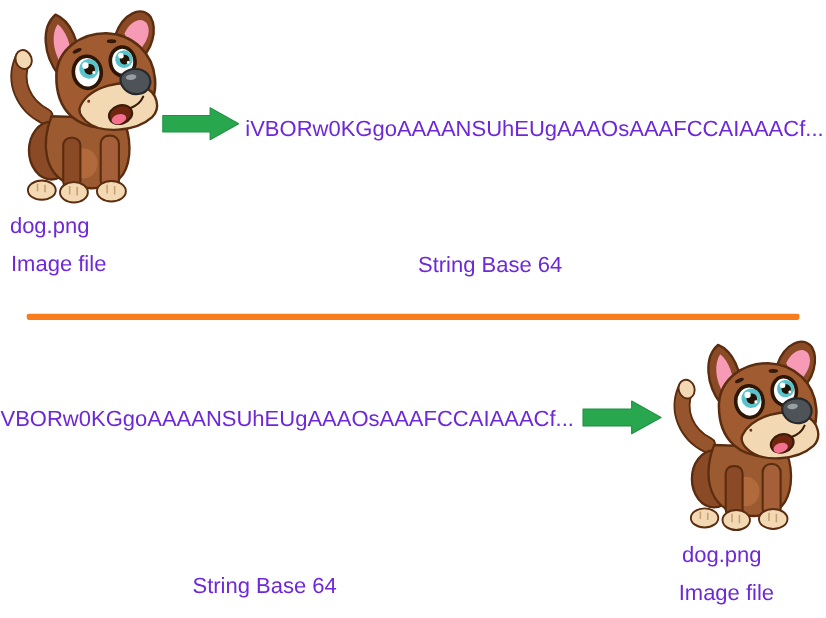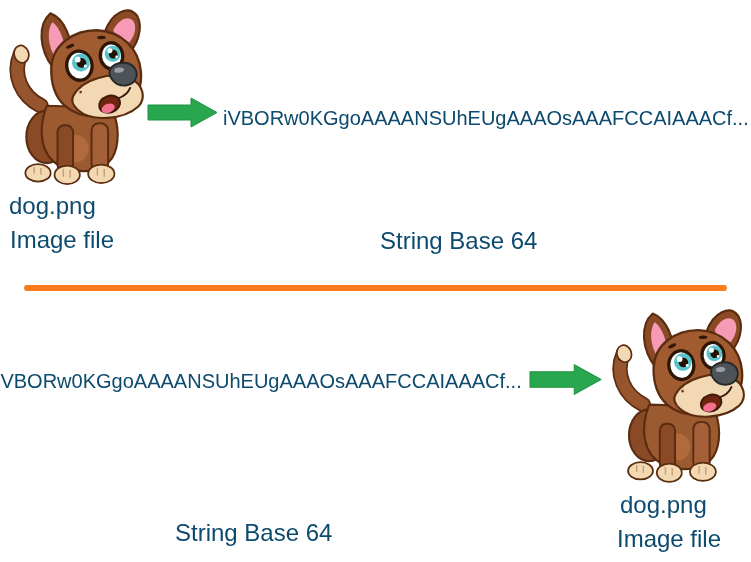--- a/index.html
+++ b/index.html
@@ -3,25 +3,25 @@
 <meta charset="utf-8">
 <style>
   * { margin:0; padding:0; box-sizing:border-box; }
   html, body { background:#ffffff; }
   .canvas {
     position:relative;
     width:751px; height:562px;
     background:#ffffff;
     overflow:hidden;
     font-family:"Liberation Sans", sans-serif;
-    color:#0c4a6e;
+    color:#6d28d9;
   }
   .abs { position:absolute; white-space:nowrap; }
   .b64 { font-size:20px; line-height:24px; }
-  .lbl { font-size:24px; line-height:24px; }
+  .lbl { font-size:20px; line-height:24px; }
   svg  { display:block; }
 </style>
 </head>
 <body>
 
 <div class="canvas">
 
   <svg width="0" height="0" style="position:absolute" aria-hidden="true">
     <defs>
       <symbol id="puppy" viewBox="0 0 150 192">

